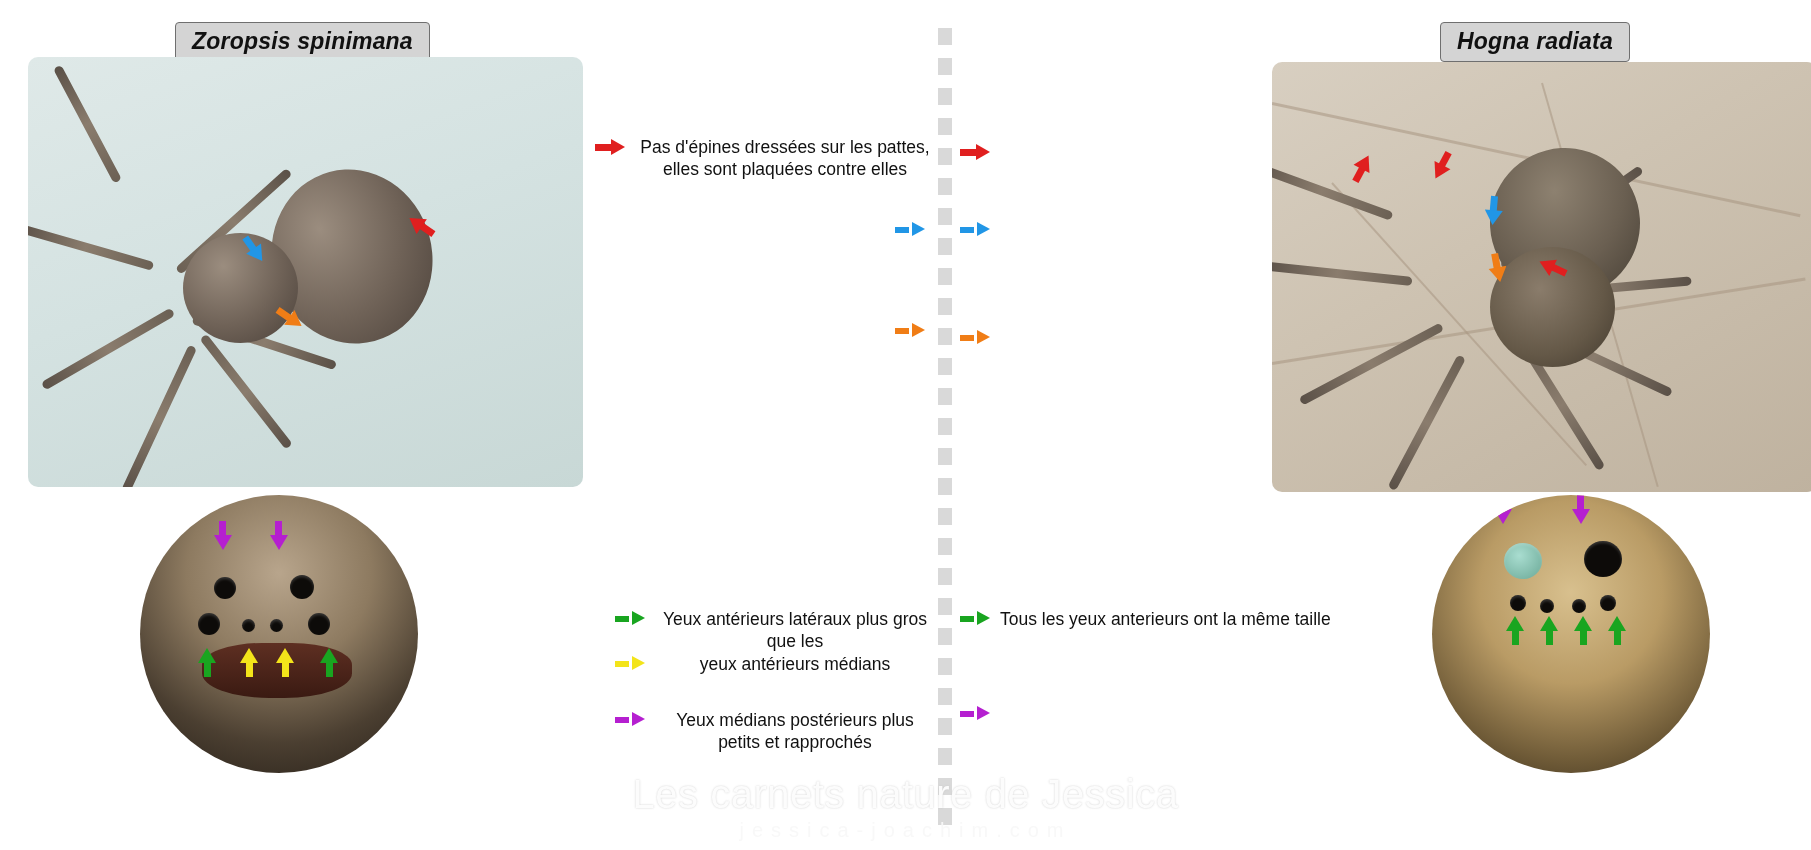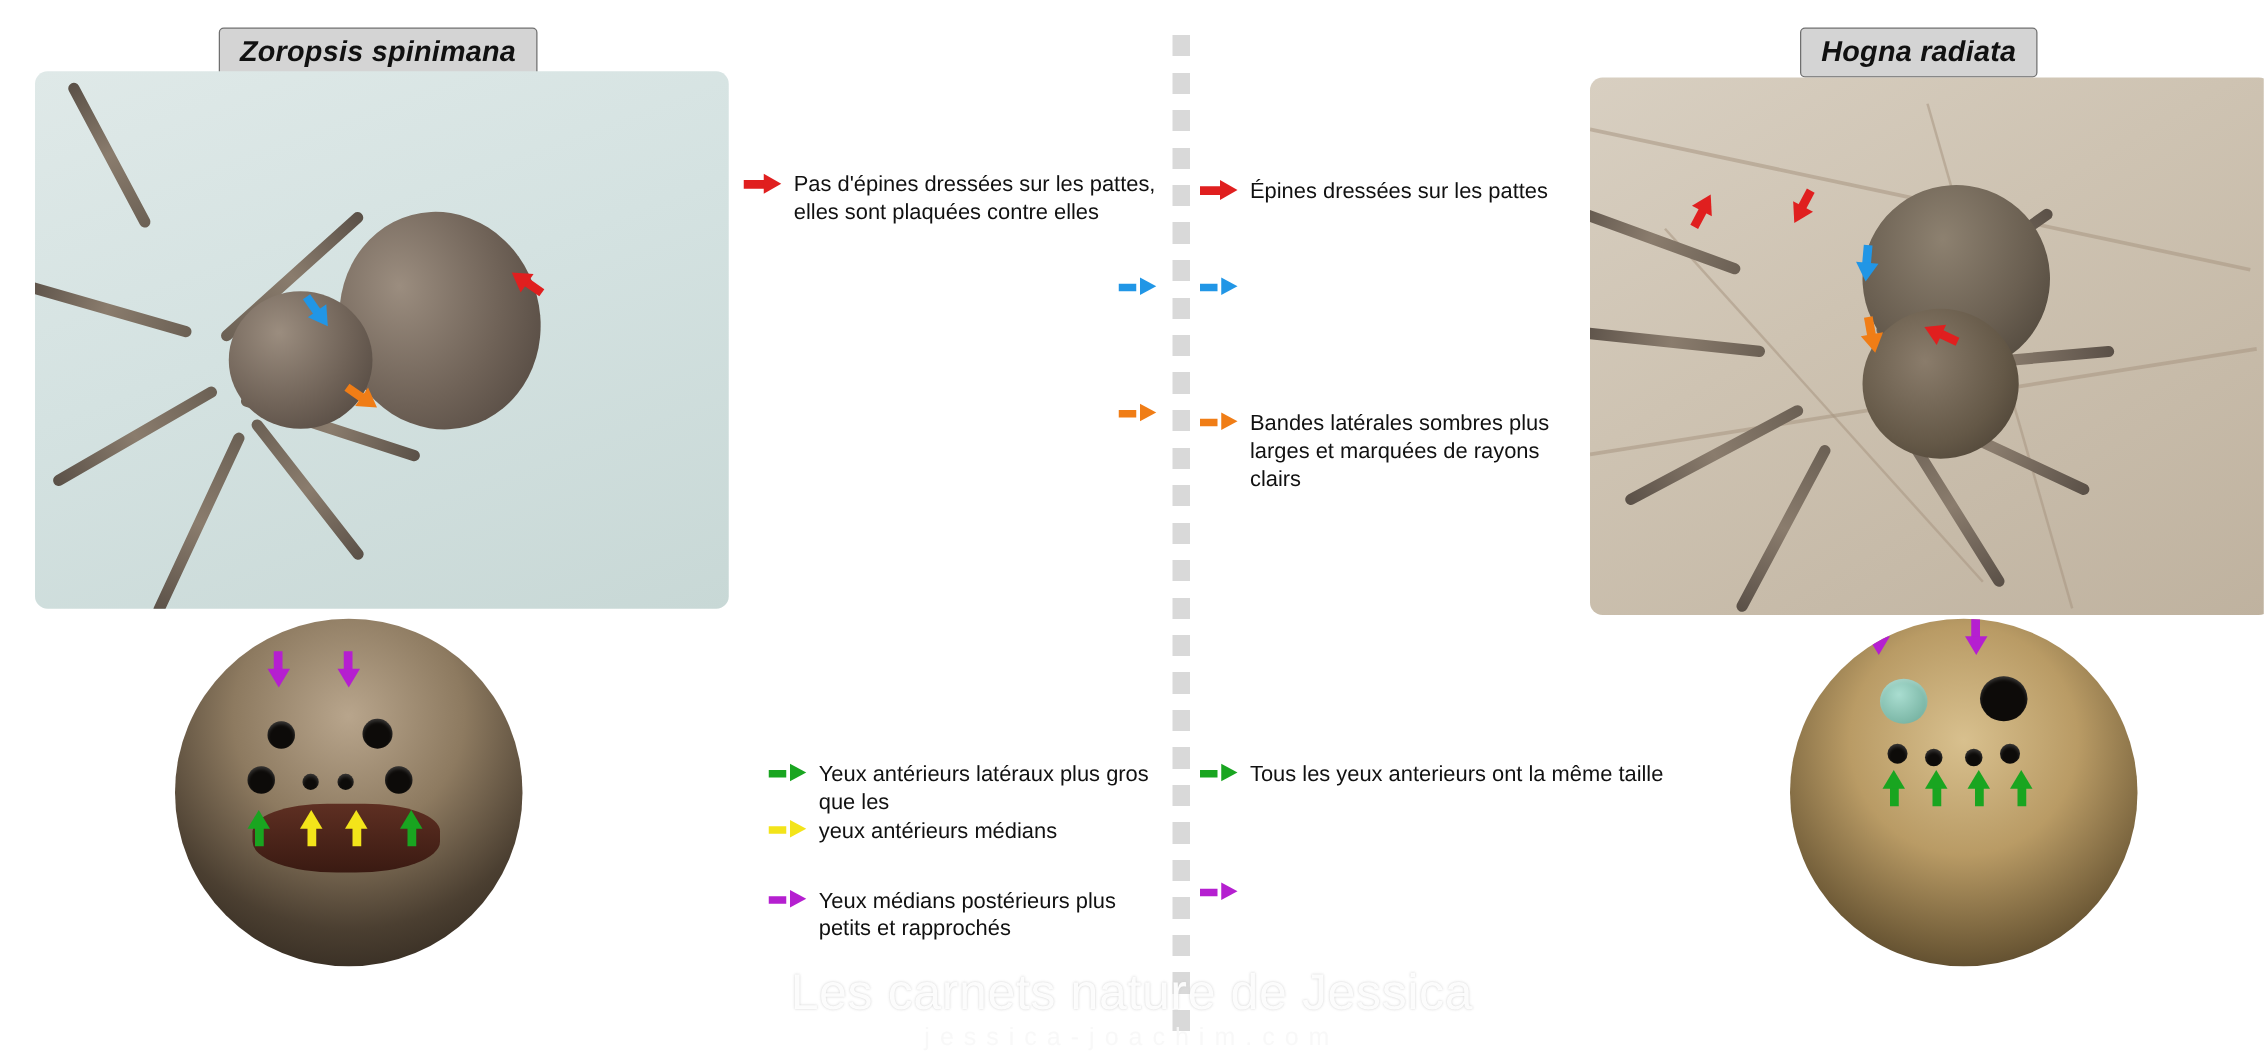--- a/index.html
+++ b/index.html
@@ -114,21 +114,21 @@
   }
 
   
   .note {
     position: absolute;
     font-size: 17.5px;
     line-height: 1.28;
     color: #111;
   }
   .note.left-col {
-    text-align: left;
+    text-align: center;
     padding-right: 0;
   }
   .note.right-col {
     text-align: left;
   }
 
   .row { position: absolute; display: flex; align-items: flex-start; }
   .row.lc { justify-content: flex-end; }
 
   
@@ -392,36 +392,34 @@
       <span class="shaft"></span>
       <span class="head"></span>
     </span>
 </div>
 
 <div class="row" style="left:960px; top:141px; width:360px;">
   <span class="arw c-red" style="margin-right:10px;">
       <span class="shaft"></span>
       <span class="head"></span>
     </span>
-  <span class="note right-col" style="position:static; width:300px;">Épines dressées sur les pattes</span>
 </div>
 
 <div class="row" style="left:960px; top:219px; width:360px;">
   <span class="arw slim c-blue" style="margin-right:10px;">
       <span class="shaft"></span>
       <span class="head"></span>
     </span>
 </div>
 
 <div class="row" style="left:960px; top:327px; width:360px;">
   <span class="arw slim c-orange" style="margin-right:10px;">
       <span class="shaft"></span>
       <span class="head"></span>
     </span>
-  <span class="note right-col" style="position:static; width:250px;">Bandes latérales sombres plus larges et marquées de rayons clairs</span>
 </div>
 
 <div class="row" style="left:960px; top:608px; width:400px;">
   <span class="arw slim c-green" style="margin-right:10px;">
       <span class="shaft"></span>
       <span class="head"></span>
     </span>
   <span class="note right-col" style="position:static; width:370px;">Tous les yeux anterieurs ont la même taille</span>
 </div>
 

